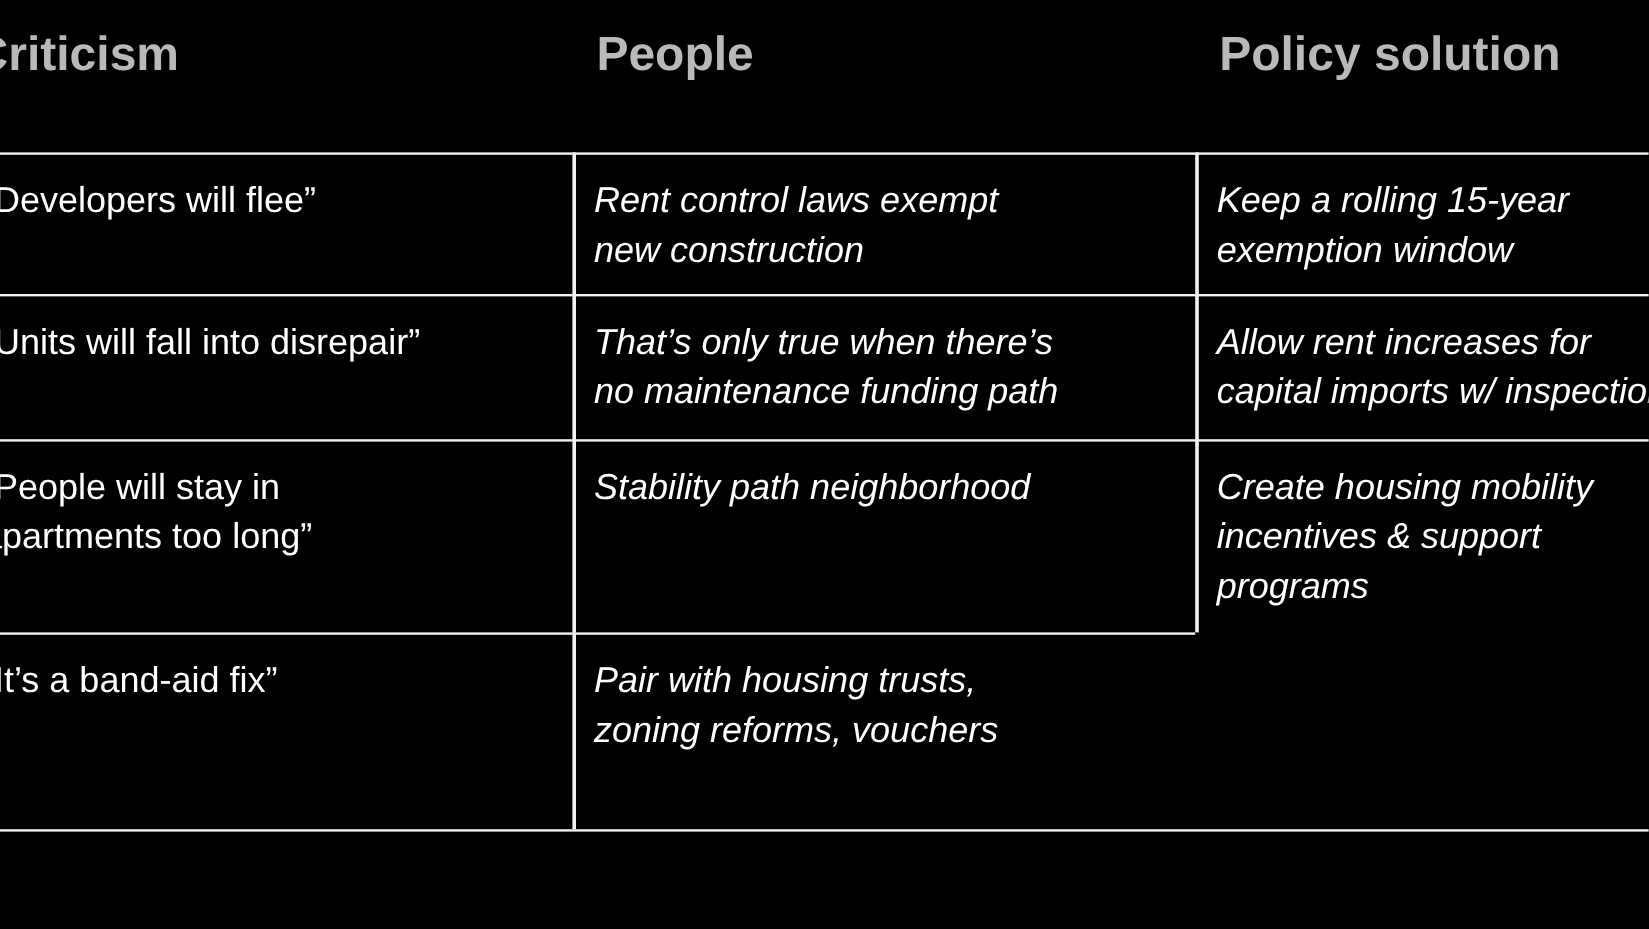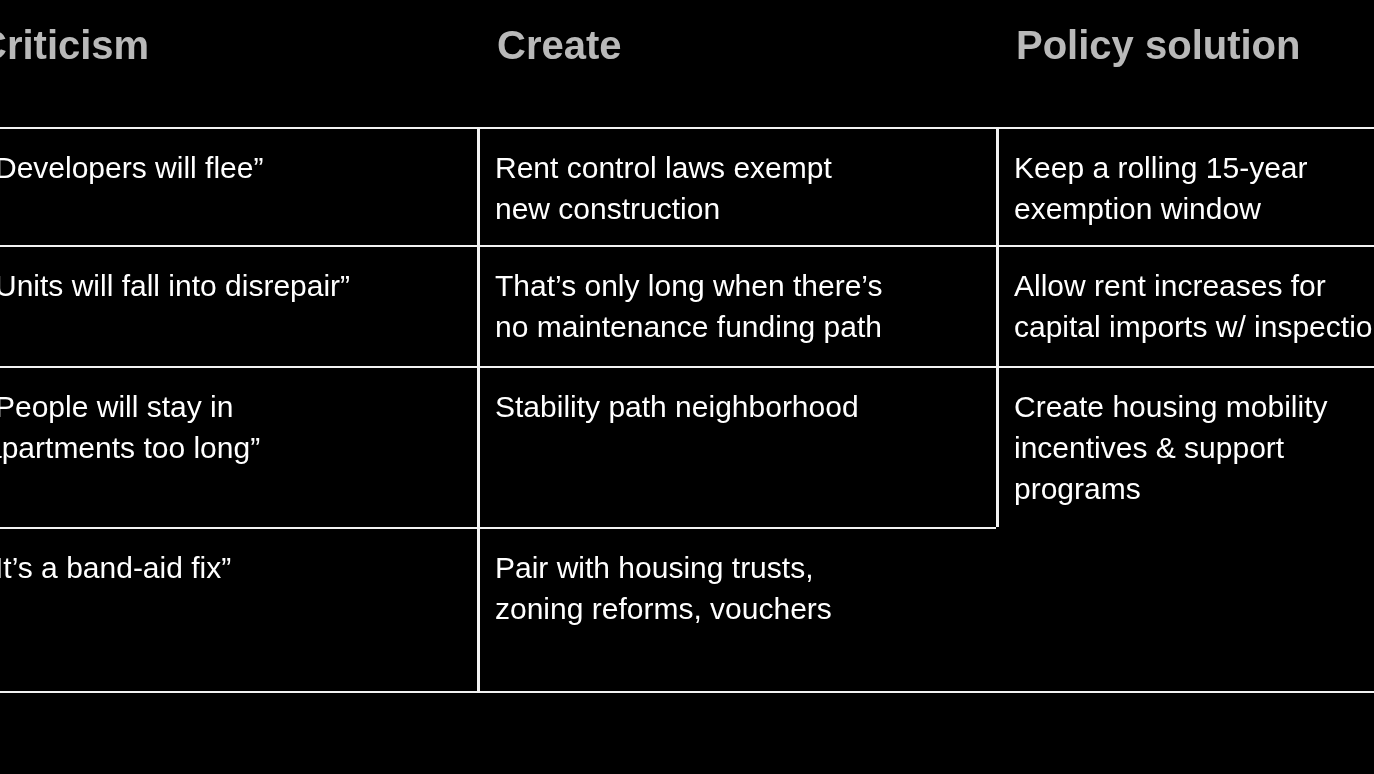--- a/index.html
+++ b/index.html
@@ -41,44 +41,45 @@
     padding: 18px 8px 0 15px;
     font-size: 30px;
     line-height: 41px;
     font-weight: 400;
     color: var(--body-text, #ffffff);
     white-space: pre-line;
     overflow: hidden;
   }
   .td.c2, .td.c3 {
     border-left: 3px solid var(--grid-line, #f2f2f2);
+    font-style: italic;
   }
   .bottomline {
     grid-column: 1 / -1;
     background: var(--grid-line, #f2f2f2);
   }
 </style>
 </head>
 <body>
 
 <div class="slide">
   <div class="tbl">
 
     <div class="th c1">Criticism</div>
-    <div class="th c2">Create</div>
+    <div class="th c2">People</div>
     <div class="th c3">Policy solution</div>
 
     <div class="td c1">“Developers will flee”</div>
     <div class="td c2">Rent control laws exempt
 new construction</div>
     <div class="td c3">Keep a rolling 15-year
 exemption window</div>
 
     <div class="td c1">“Units will fall into disrepair”</div>
-    <div class="td c2">That’s only long when there’s
+    <div class="td c2">That’s only true when there’s
 no maintenance funding path</div>
     <div class="td c3">Allow rent increases for
 capital imports w/ inspections</div>
 
     <div class="td c1">“People will stay in
 apartments too long”</div>
     <div class="td c2">Stability path neighborhood</div>
     <div class="td c3">Create housing mobility
 incentives &amp; support
 programs</div>

